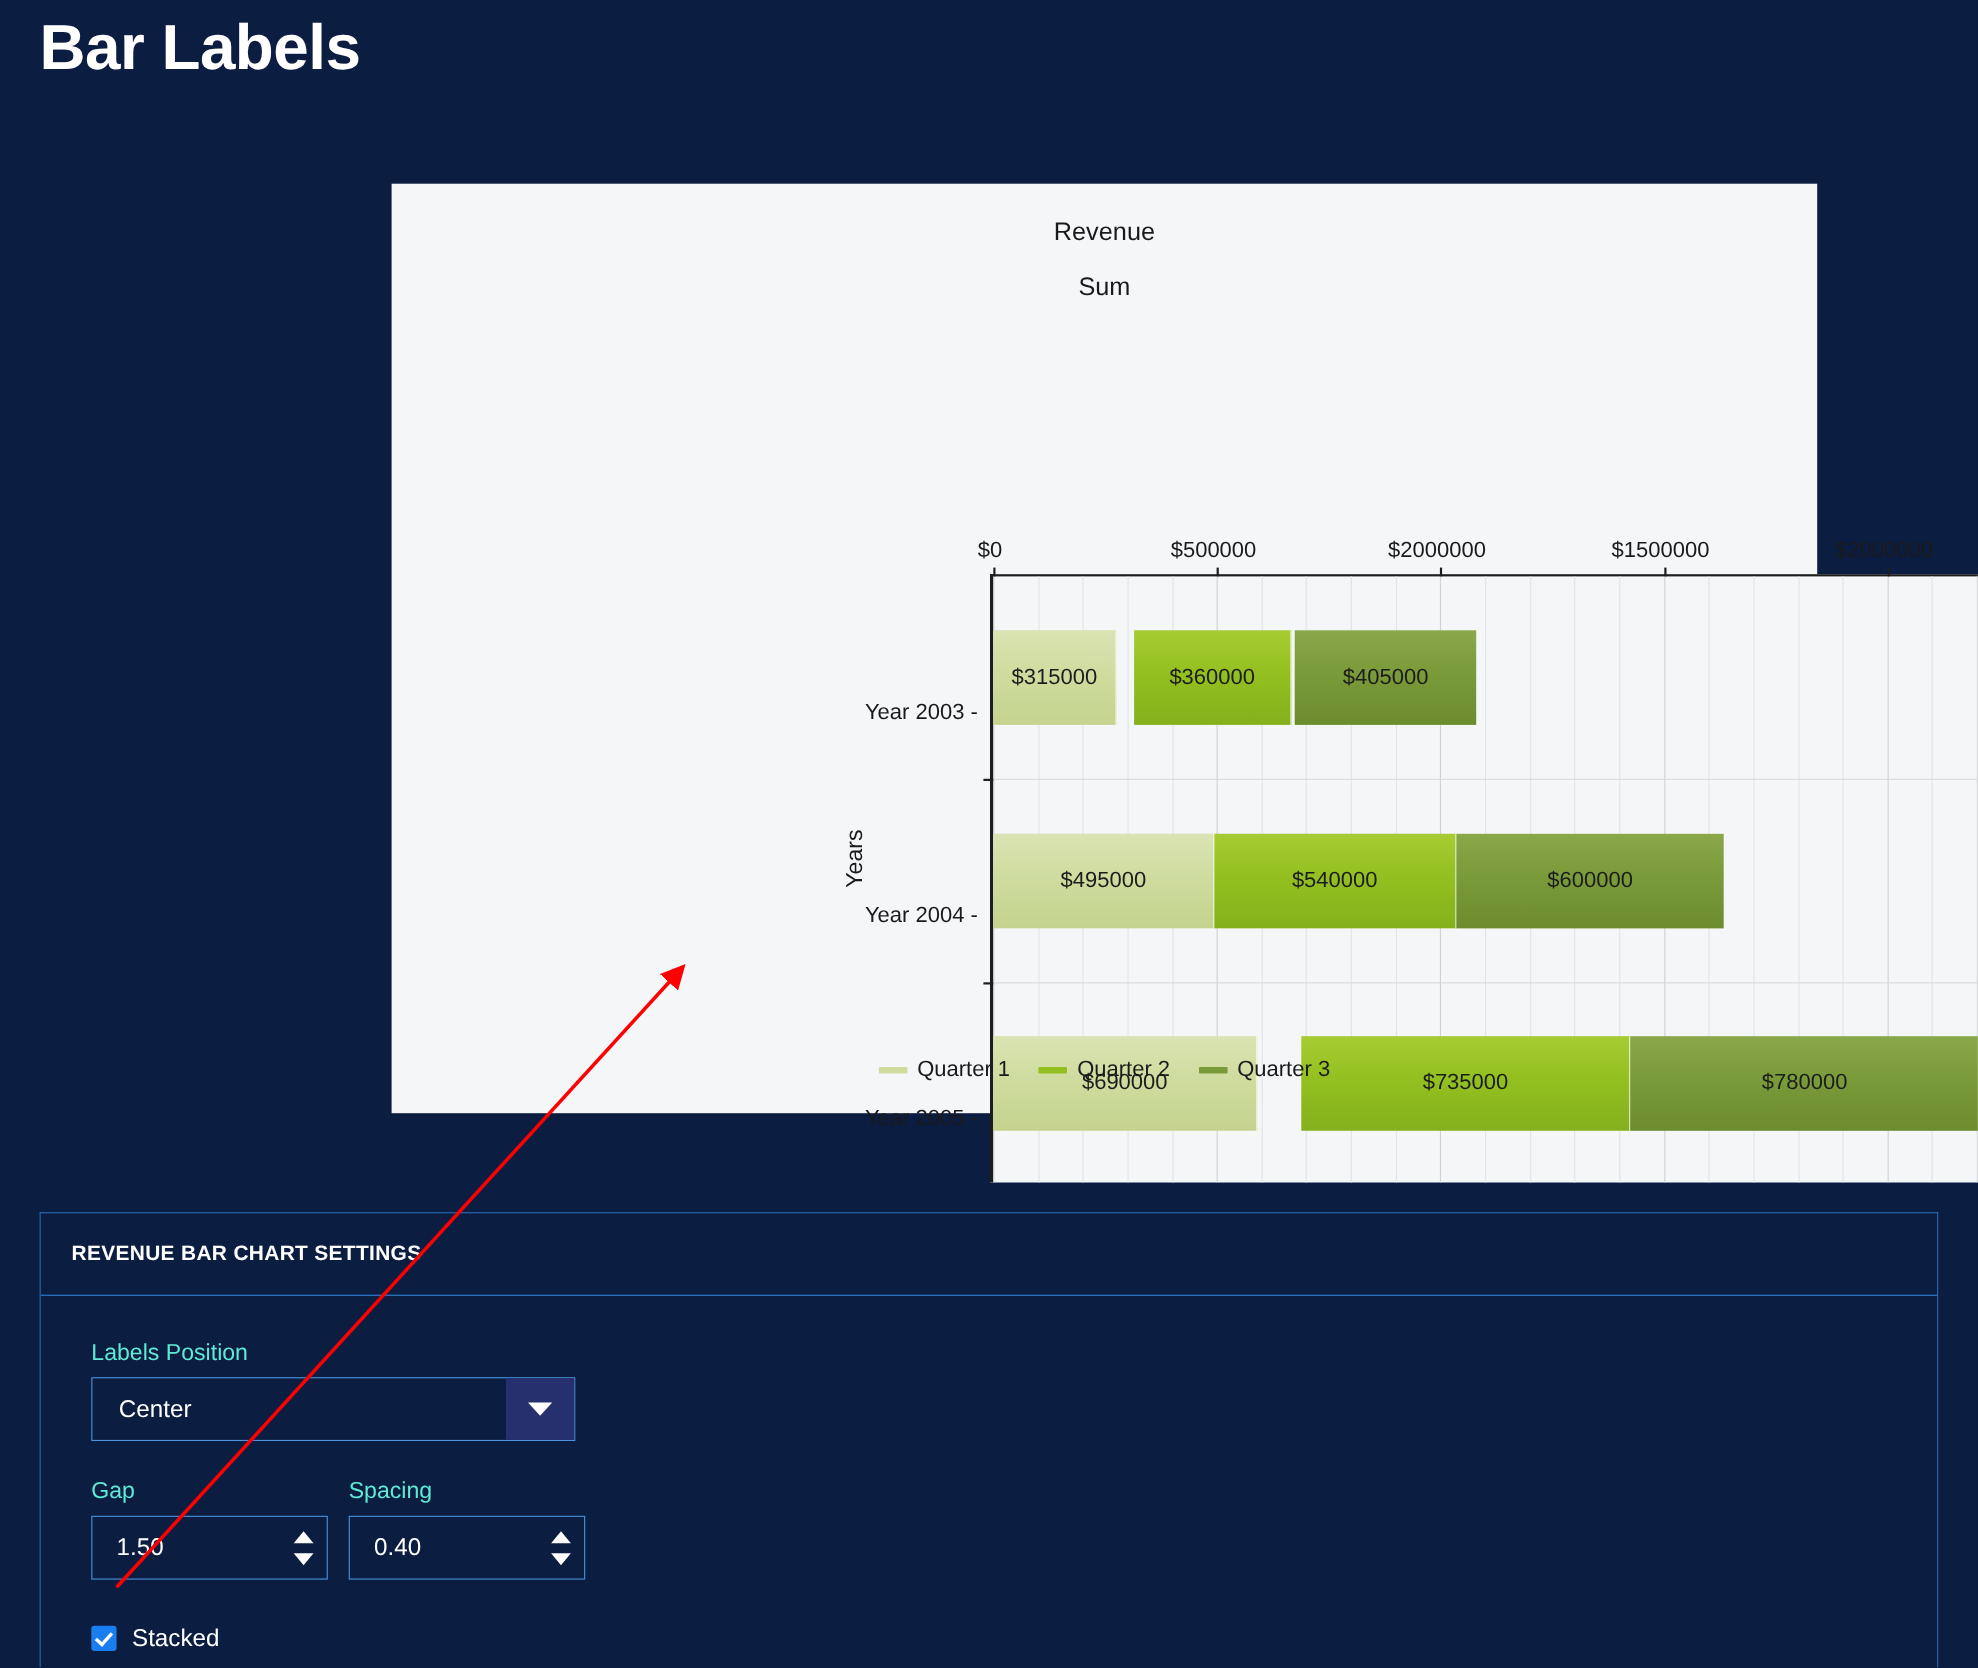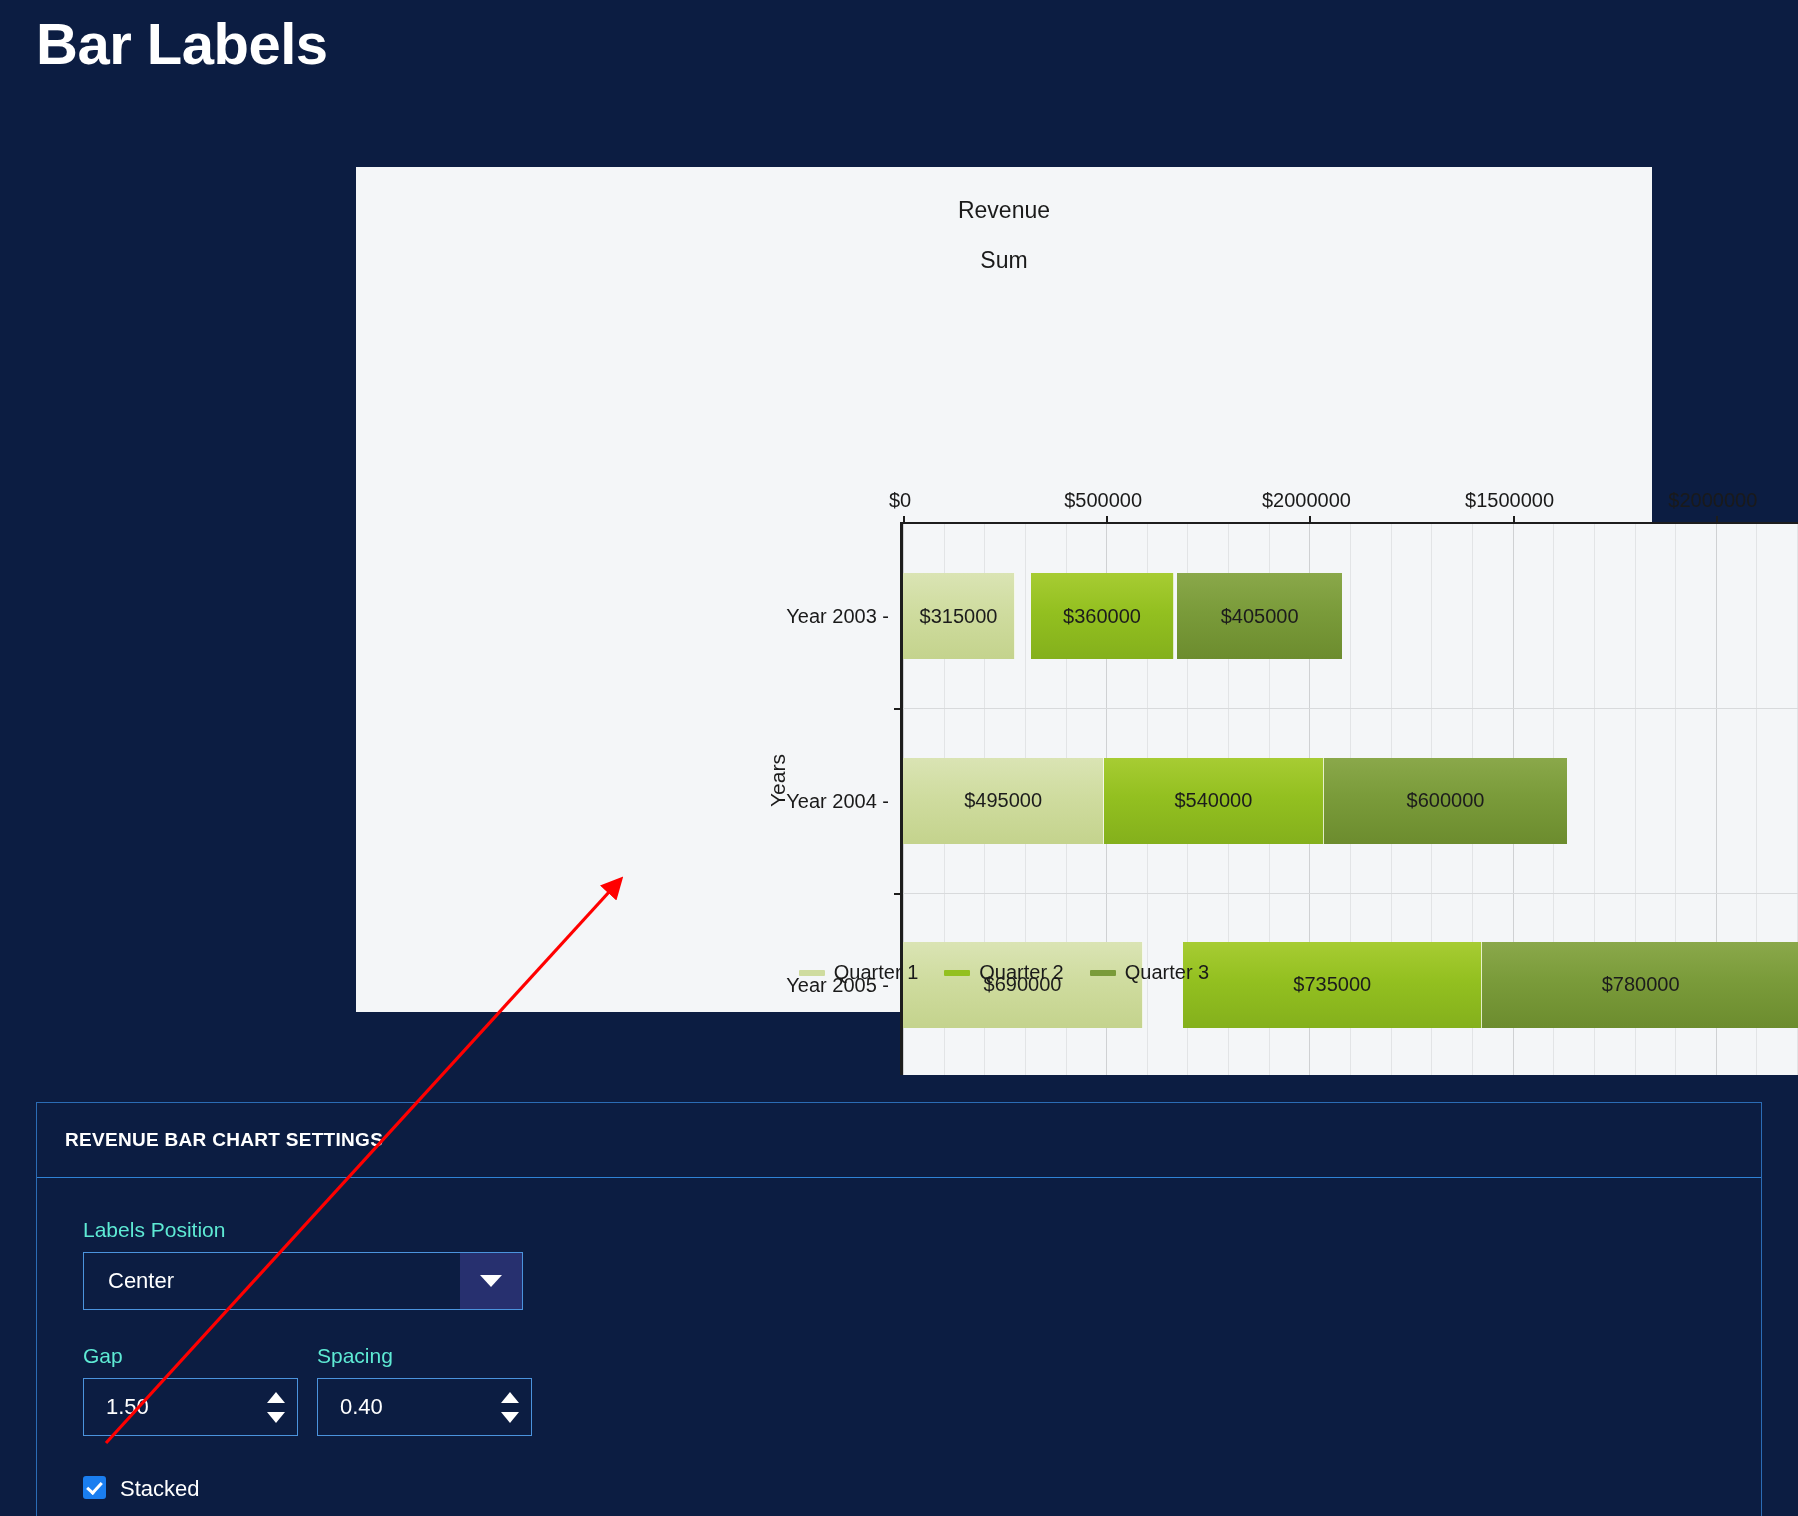--- a/index.html
+++ b/index.html
@@ -80,20 +80,21 @@
     transform: translateX(-50%);
   }
 
   
   .ylabel {
     position: absolute;
     right: 100%;
     margin-right: 14px;
     font-size: 20px; color: #1a1a1a; white-space: nowrap;
     transform: translateY(-50%);
+    margin-top: 32px;
   }
   #y-axis-title {
     position: absolute;
     left: 410px; top: 640px;
     font-size: 21px; color: #1a1a1a;
     transform: rotate(-90deg);
     transform-origin: left top;
     white-space: nowrap;
   }
 
@@ -191,21 +192,21 @@
     cursor: pointer;
   }
   .spin-down {
     width: 0; height: 0;
     border-left: 9px solid transparent;
     border-right: 9px solid transparent;
     border-top: 11px solid #ffffff;
     cursor: pointer;
   }
 
-  #stacked-row { display: flex; align-items: flex-start; gap: 14px; margin-top: 40px; }
+  #stacked-row { display: flex; align-items: center; gap: 14px; margin-top: 40px; }
   #stacked-checkbox {
     width: 23px; height: 23px;
     background: #1a7ef0;
     border-radius: 3px;
     position: relative;
   }
   #stacked-checkbox::after {
     content: "";
     position: absolute; left: 7px; top: 3px;
     width: 6px; height: 12px;

